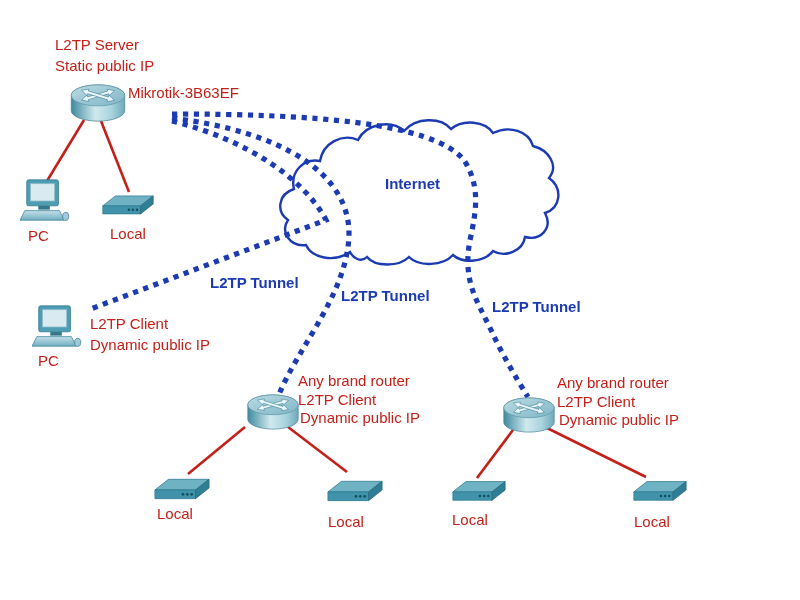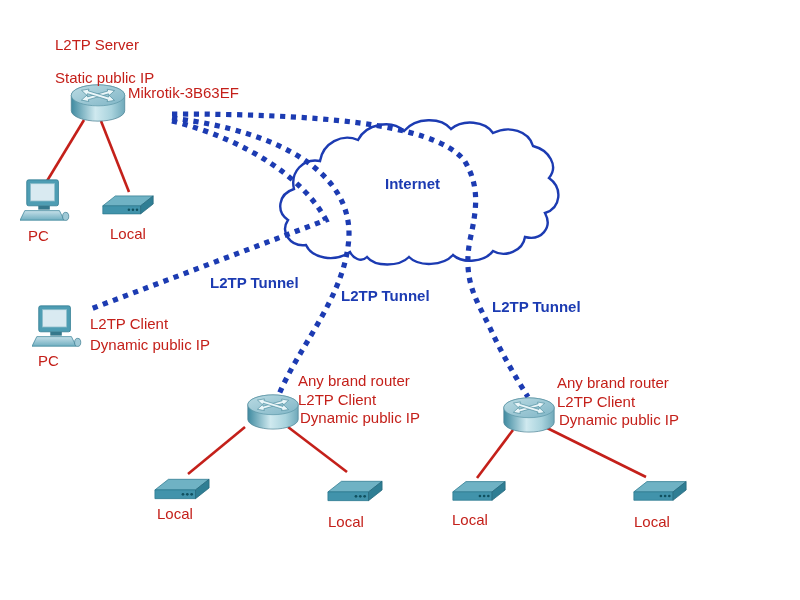--- a/index.html
+++ b/index.html
@@ -137,21 +137,21 @@
     </g>
     <g>
       <use href="#sym-switch" x="451" y="477" width="56" height="26"></use>
     </g>
     <g>
       <use href="#sym-switch" x="632" y="477" width="56" height="26"></use>
     </g>
   </svg>
 
   <div class="lbl red" style="left:55px;top:36px;">L2TP Server</div>
-  <div class="lbl red" style="left:55px;top:69px;">Static public IP</div>
+  <div class="lbl red" style="left:55px;top:57px;">Static public IP</div>
   <div class="lbl red" style="left:128px;top:84px;">Mikrotik-3B63EF</div>
   <div class="lbl red" style="left:28px;top:227px;">PC</div>
   <div class="lbl red" style="left:110px;top:225px;">Local</div>
 
   <div class="lbl blue" style="left:385px;top:175px;">Internet</div>
 
   <div class="lbl blue" style="left:210px;top:274px;">L2TP Tunnel</div>
   <div class="lbl blue" style="left:341px;top:287px;">L2TP Tunnel</div>
   <div class="lbl blue" style="left:492px;top:298px;">L2TP Tunnel</div>
 

